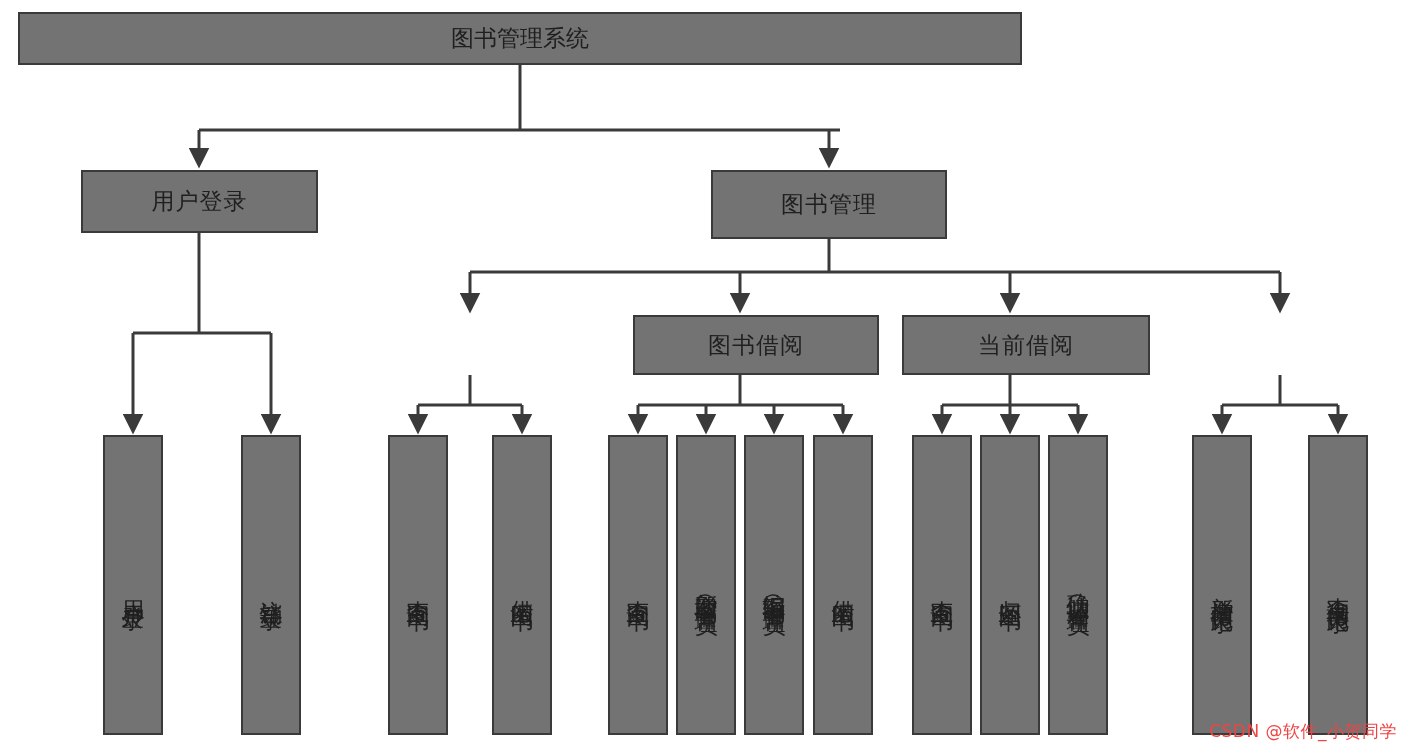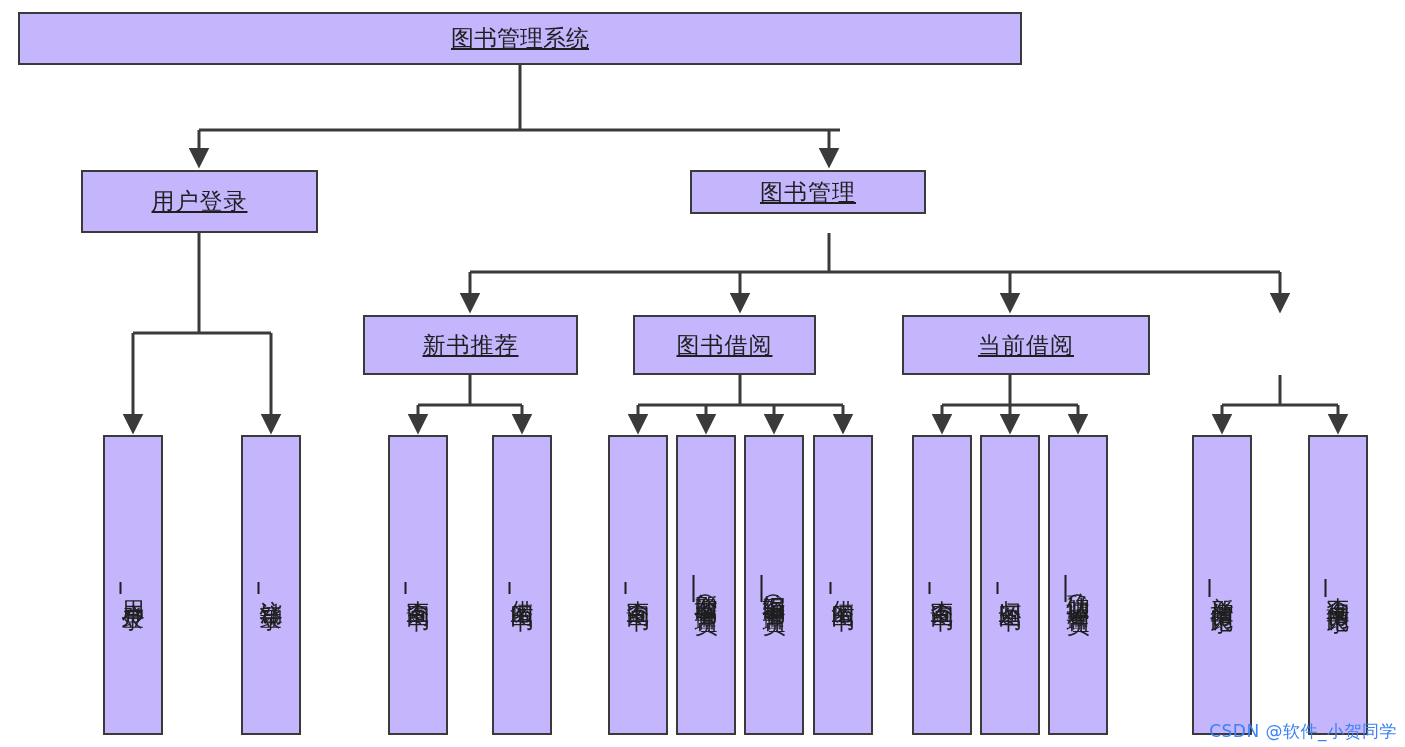--- a/index.html
+++ b/index.html
@@ -8,27 +8,26 @@
     background:#ffffff;
     font-family:"DejaVu Sans","Liberation Sans",sans-serif;
     overflow:hidden;
   }
   #stage{position:relative;width:1405px;height:747px;}
   svg.edges{position:absolute;left:0;top:0;width:1405px;height:747px;}
 
   .node{
     position:absolute;
     box-sizing:border-box;
-    background:#c4b5fd;
+    background:#737373;
     border:2px solid #3a3a3a;
     display:flex;
     align-items:center;
     justify-content:center;
     color:#1f1f1f;
-    text-decoration:underline;
   }
   .node.h{ font-size:23px; letter-spacing:1px; }
   .node.root{ font-size:23px; }
   .node.v{
     writing-mode:vertical-rl;
     text-orientation:upright;
     font-size:23px;
     letter-spacing:3px;
     padding-top:6px;
     line-height:1;
@@ -36,21 +35,21 @@
   .node.v span{
     writing-mode:vertical-rl;
     text-orientation:upright;
     display:block;
   }
   .watermark{
     position:absolute;
     right:8px;
     bottom:4px;
     font-size:17px;
-    color:#3b82f6;
+    color:#ef4444;
     letter-spacing:.5px;
     white-space:nowrap;
     font-family:"DejaVu Sans","Liberation Sans",sans-serif;
   }
 </style>
 </head>
 <body>
 
 <div id="stage">
 
@@ -101,25 +100,24 @@
       <path d="M 1222 405 L 1338 405"></path>
       <path d="M 1222 405 L 1222 424" marker-end="url(#arrow)"></path>
       <path d="M 1338 405 L 1338 424" marker-end="url(#arrow)"></path>
     </g>
   </svg>
 
   <div class="node root" style="left:18px;top:12px;width:1004px;height:53px;">图书管理系统</div>
 
   <div class="node h" style="left:81px;top:170px;width:237px;height:63px;">用户登录</div>
 
-  <div class="node h" style="left:690px;top:170px;width:236px;height:44px;">图书管理</div>
+  <div class="node h" style="left:711px;top:170px;width:236px;height:69px;">图书管理</div>
 
-  <div class="node h" style="left:363px;top:315px;width:215px;height:60px;">新书推荐</div>
 
-  <div class="node h" style="left:633px;top:315px;width:183px;height:60px;text-align:center;">图书借阅</div>
+  <div class="node h" style="left:633px;top:315px;width:246px;height:60px;text-align:center;">图书借阅</div>
 
   <div class="node h" style="left:902px;top:315px;width:248px;height:60px;">当前借阅</div>
 
 
   <div class="node v" style="left:103px;top:435px;width:60px;height:300px;">
     <span>用户登录</span>
   </div>
 
   <div class="node v" style="left:241px;top:435px;width:60px;height:300px;">
     <span>注销登录</span>

